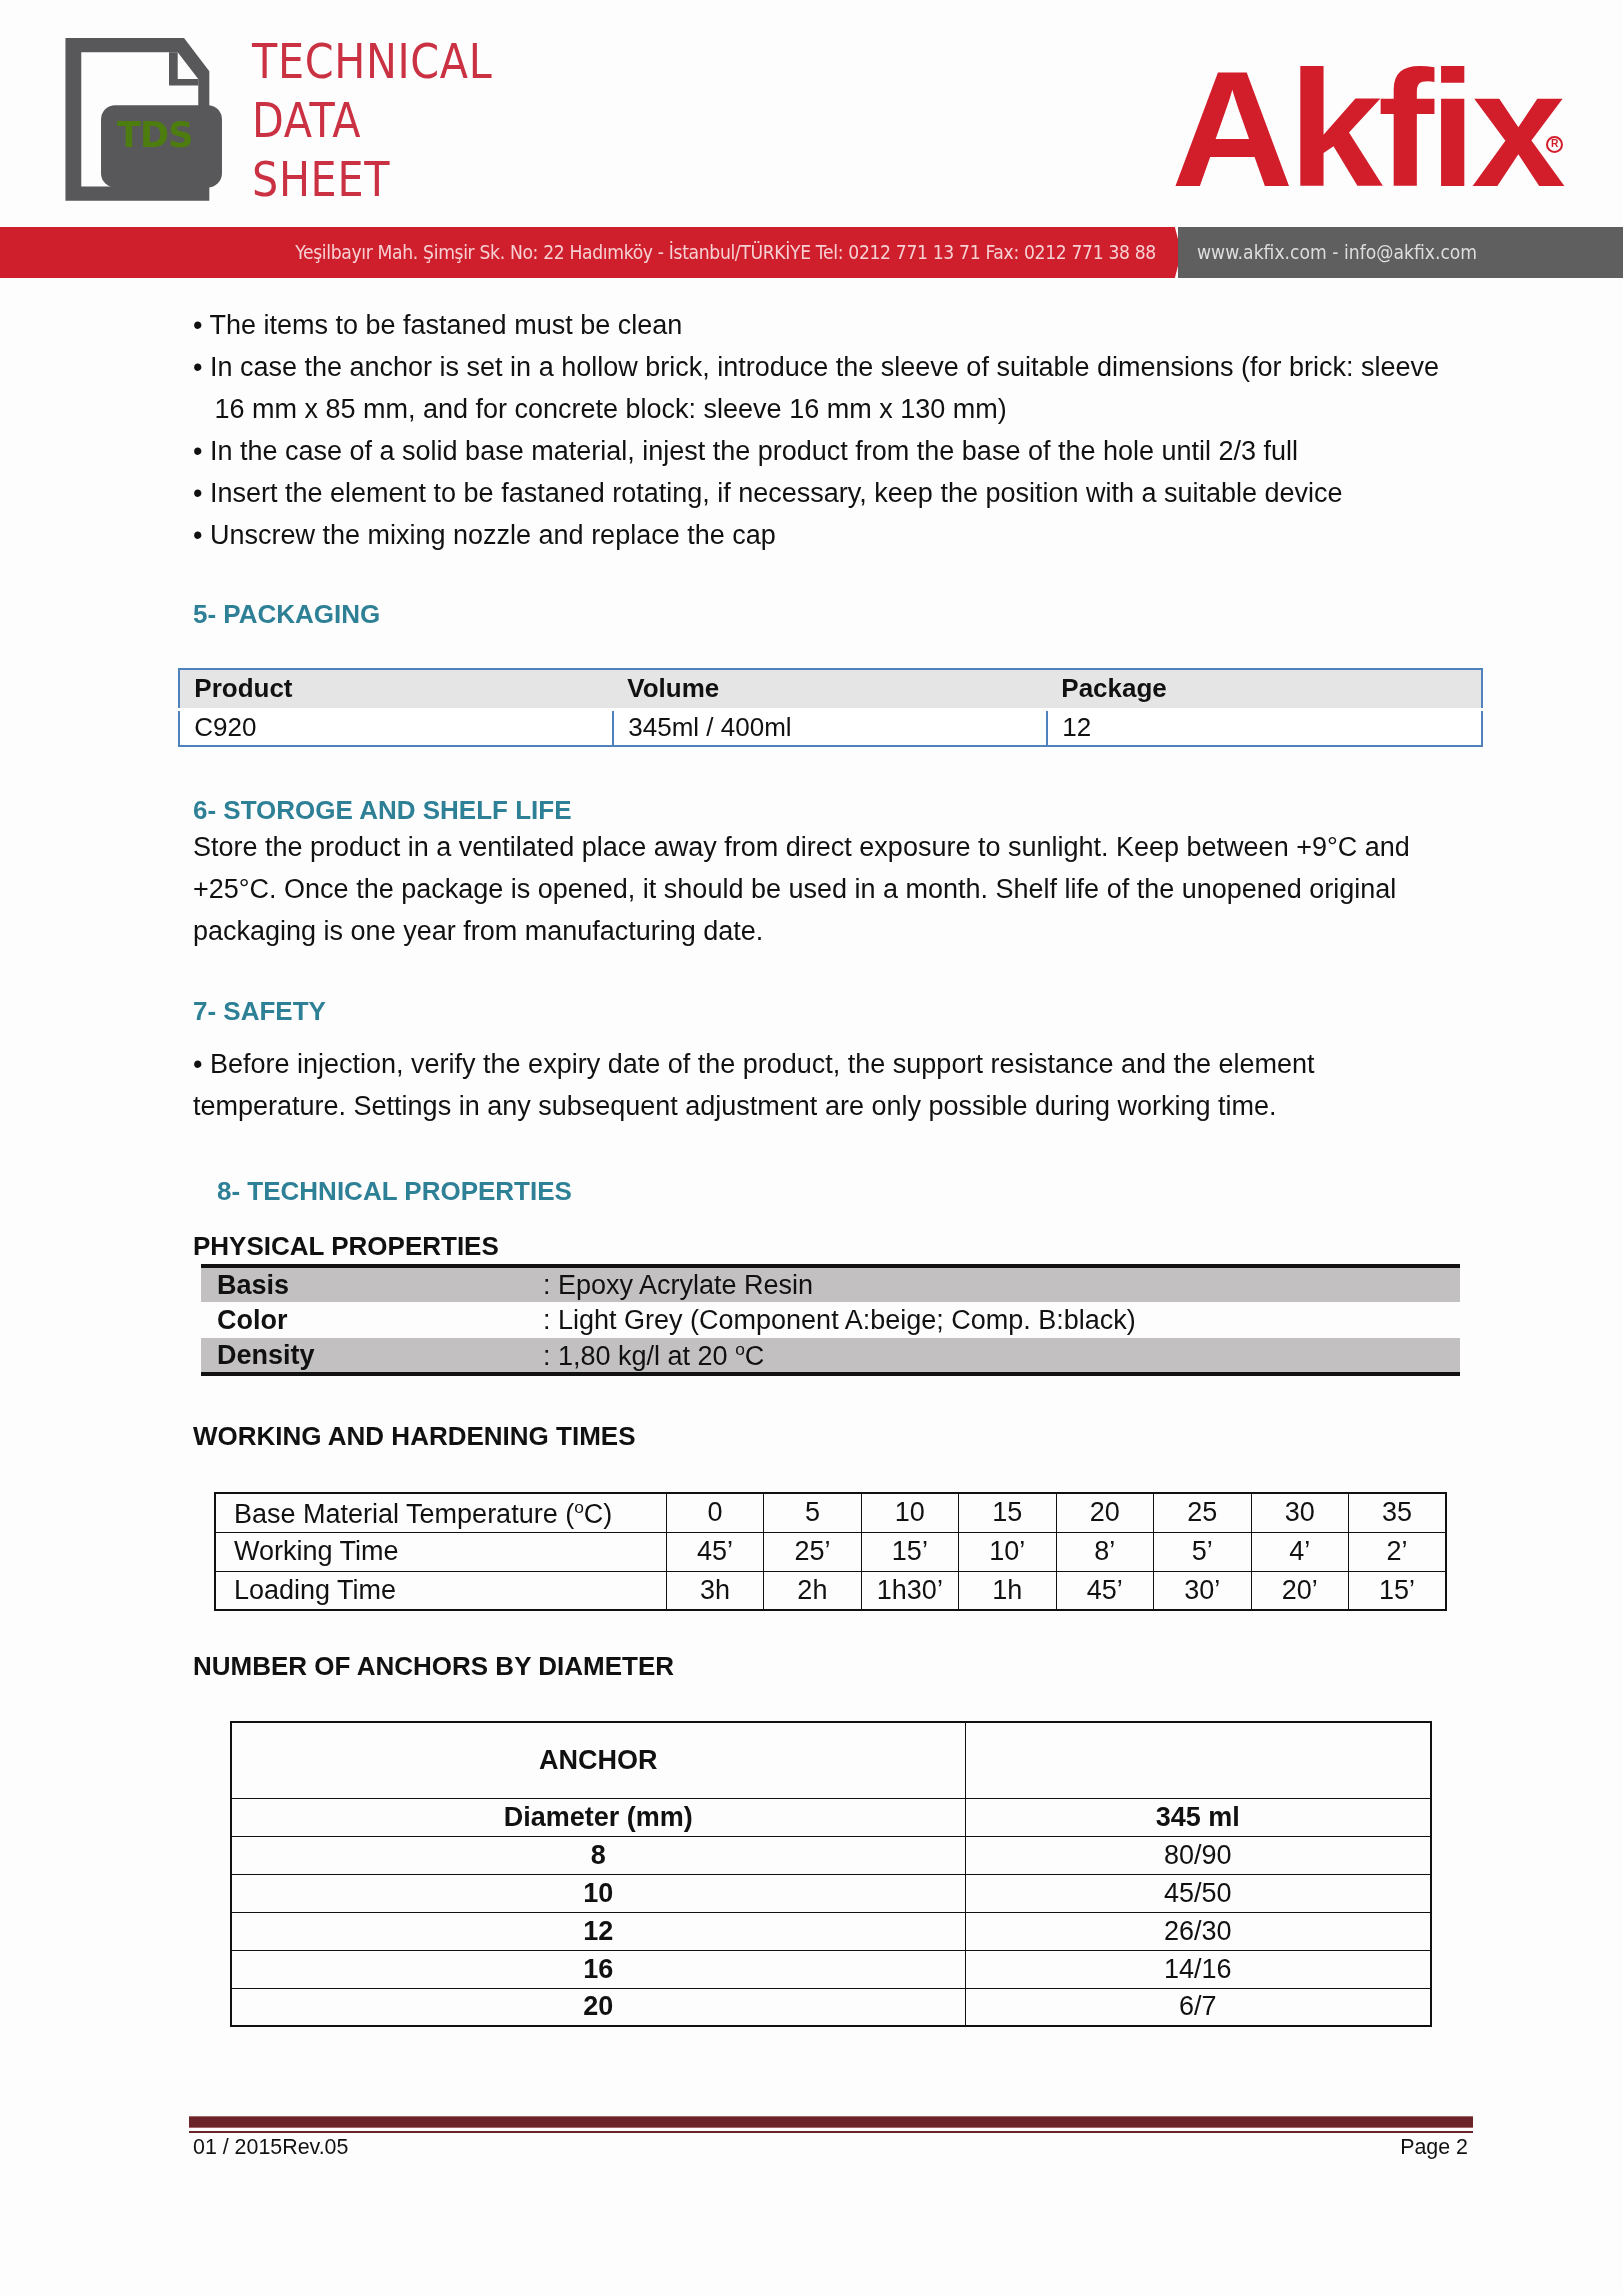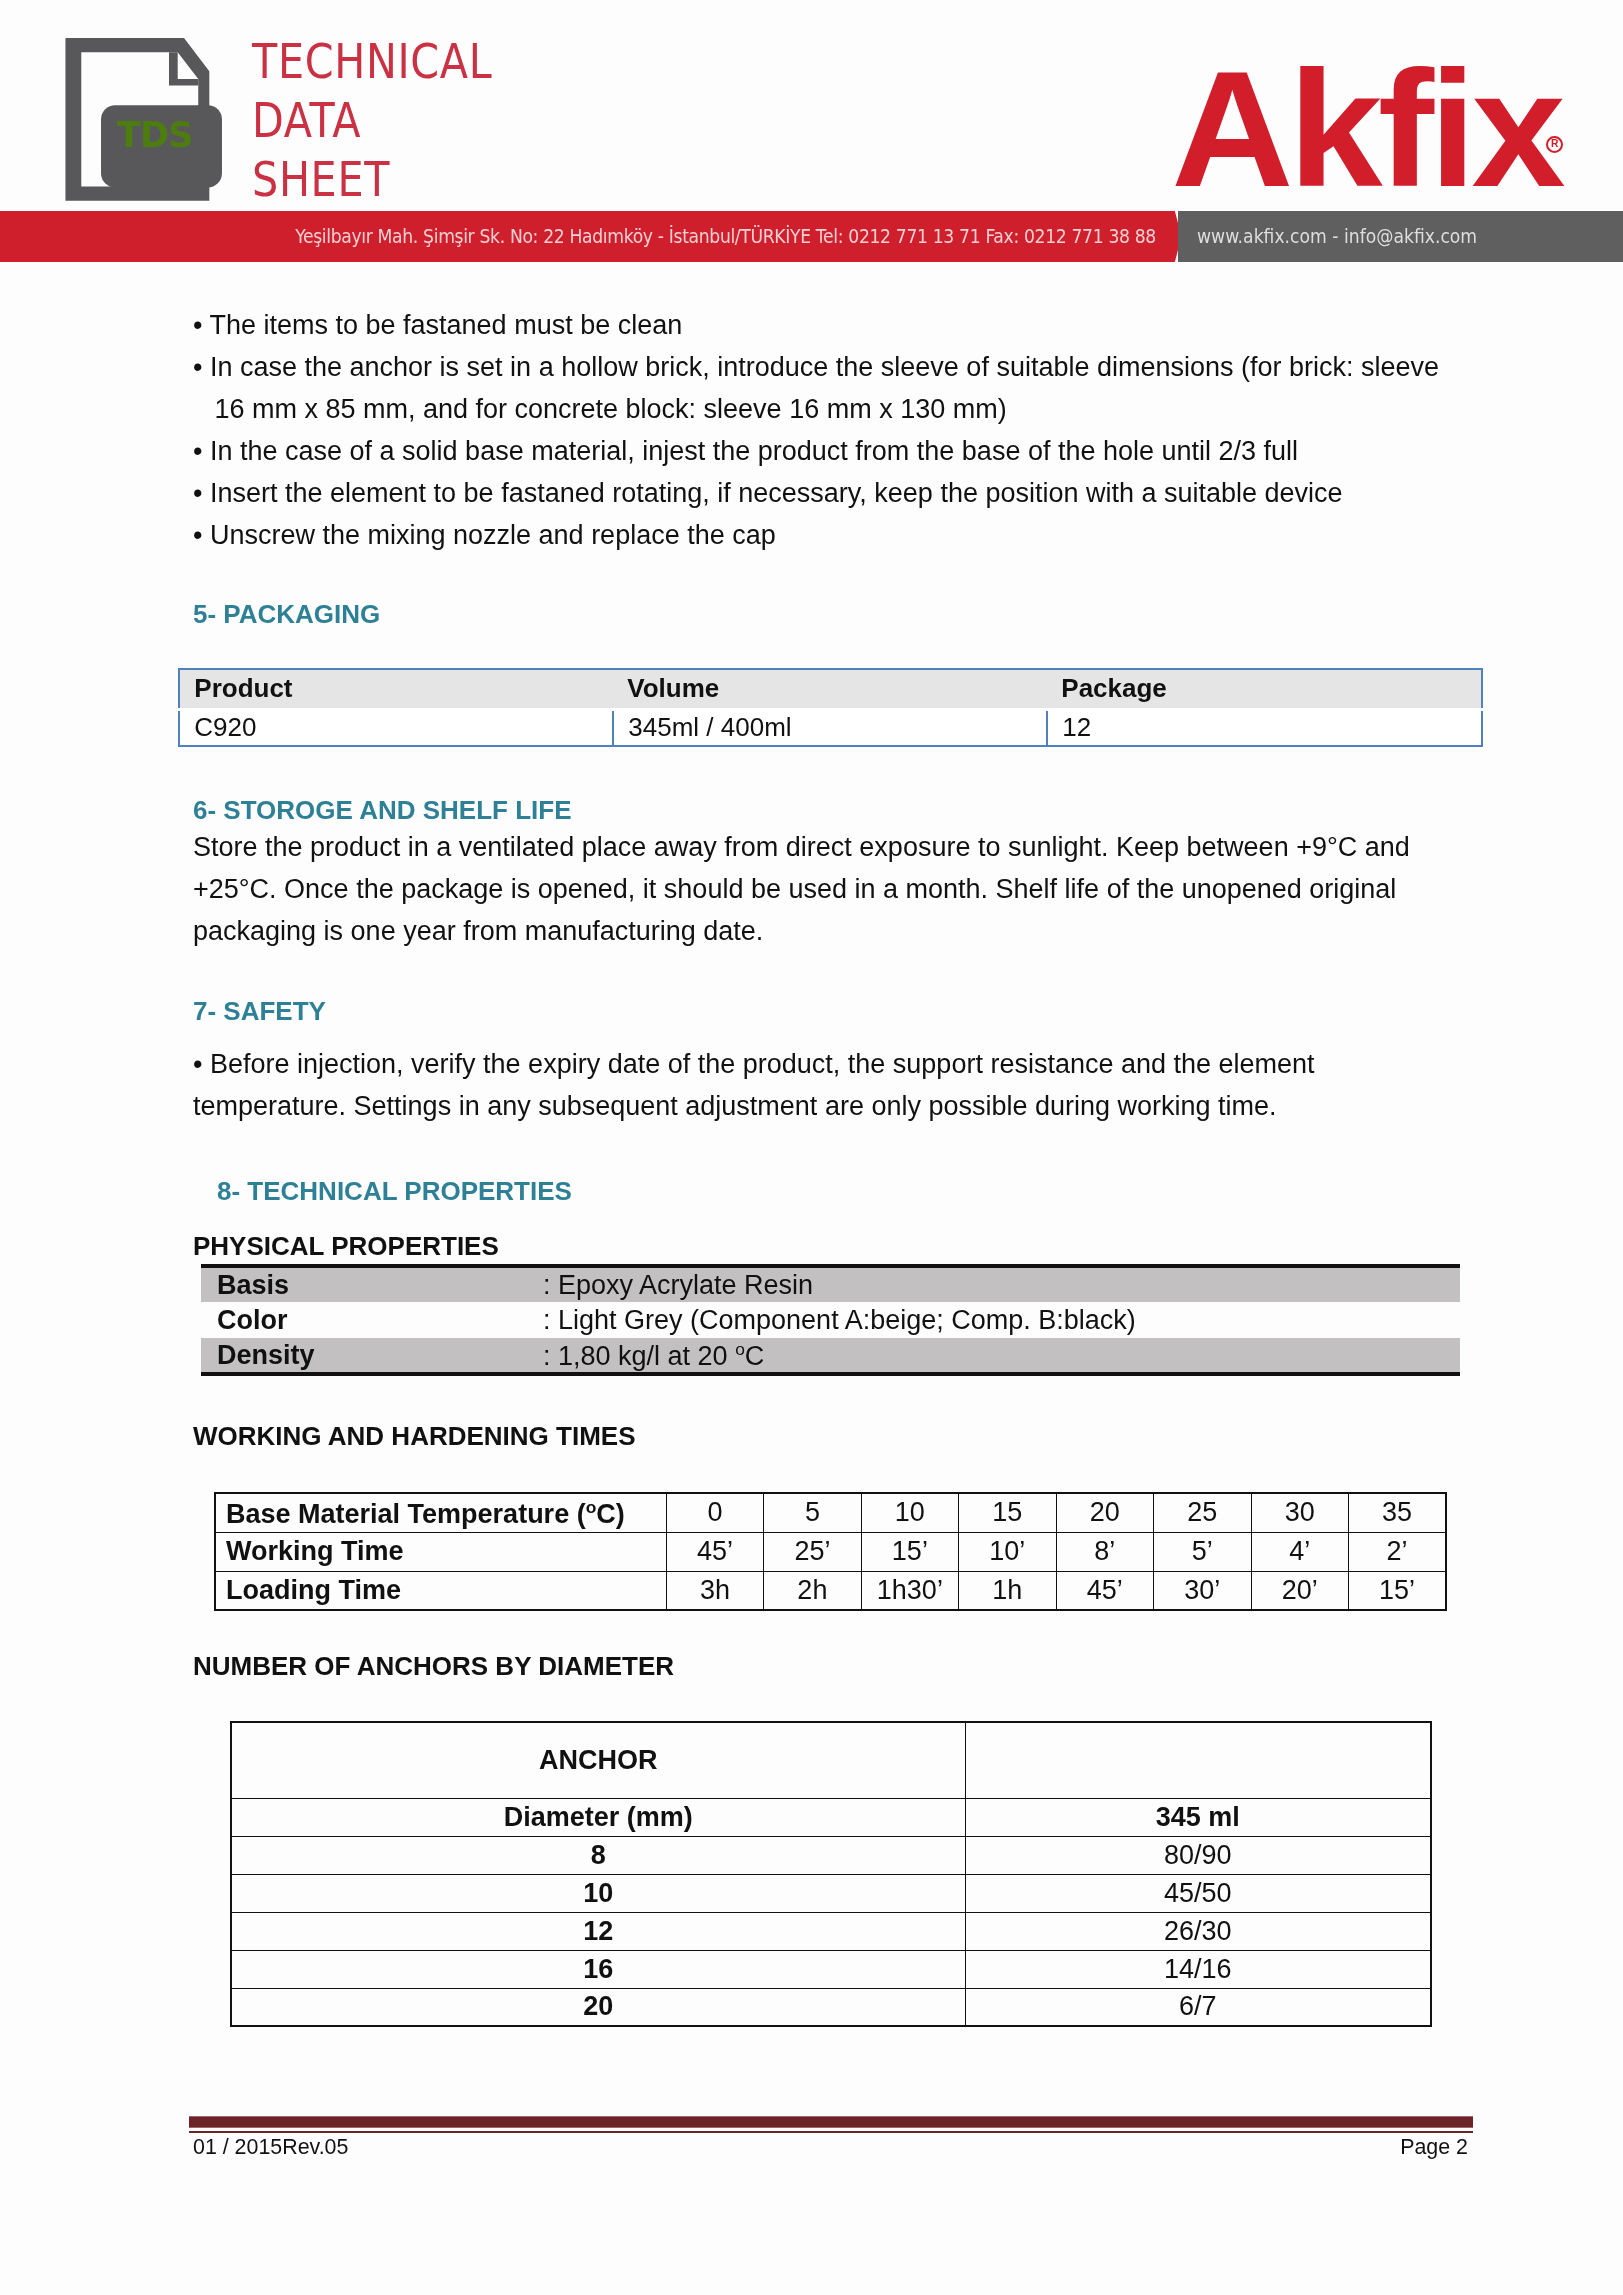--- a/index.html
+++ b/index.html
@@ -7,21 +7,21 @@
     body { position: relative; font-family: "Liberation Sans", sans-serif; color: #111; overflow: hidden; }
 
     
     .header { position: absolute; left: 0; top: 0; width: 1623px; height: 279px; background: #fdfdfd; }
     .tds-icon { position: absolute; left: 65px; top: 38px; width: 159px; height: 166px; }
     .tds-title { position: absolute; left: 252px; top: 32px; color: #c8283a; font-family: "DejaVu Sans", sans-serif; font-weight: 200; font-size: 48px; line-height: 59px; letter-spacing: 0.8px; -webkit-text-stroke: 0px; }
     .tds-title div { font-weight: normal; transform: scaleX(0.86); transform-origin: left; color: #c8283a; opacity: 0.95; }
     .brand-logo { position: absolute; left: 1175px; top: 49px; color: #d21d2b; font-family: "Liberation Sans", sans-serif; font-weight: bold; font-size: 166px; line-height: 159px; letter-spacing: -4.8px; transform: scaleX(1.02); }
     .brand-reg { position: absolute; left: 1455px; top: 133px; width: 17.4px; height: 17.4px; border: 2.4px solid #d21d2b; border-radius: 50%; color: #d21d2b; font-size: 10.3px; font-weight: bold; text-align: center; line-height: 12.7px; }
 
-    .contact-bar { position: absolute; left: 0; top: 211px; width: 1623px; height: 51px; }
+    .contact-bar { position: absolute; left: 0; top: 227px; width: 1623px; height: 51px; }
     .contact-red { position: absolute; left: 0; top: 0; width: 1172px; height: 51px; background: #cf1f2c; }
     .contact-red span { position: absolute; right: 16px; top: 12.7px; color: #f6d0d3; font-size: 20px; font-family: "DejaVu Sans", sans-serif; letter-spacing: -0.4px; transform: scaleX(0.86); transform-origin: right; white-space: nowrap; }
     .contact-arrow { position: absolute; left: 1172px; top: 0; width: 9.5px; height: 51px; background: #cf1f2c; clip-path: polygon(0 0, 30% 0, 100% 50%, 30% 100%, 0 100%); }
     .contact-grey { position: absolute; left: 1178px; top: 0; width: 445px; height: 51px; background: #5f5f5f; }
     .contact-grey span { position: absolute; left: 19px; top: 12.7px; color: #dedede; font-size: 20px; font-family: "DejaVu Sans", sans-serif; transform: scaleX(0.86); transform-origin: left; white-space: nowrap; }
 
     
     .content { position: absolute; left: 193px; top: 301px; width: 1284px; }
     .bullet-line { font-size: 27px; line-height: 42px; white-space: nowrap; }
     .bullet-line .indent { padding-left: 21.4px; }
@@ -36,21 +36,21 @@
 
     .phys-table { position: absolute; left: 201px; top: 1264px; width: 1259px; border-collapse: collapse; border-top: 4px solid #111; border-bottom: 4px solid #111; }
     .phys-table td { font-size: 27px; height: 36px; padding: 0 16px; }
     .phys-table tr.shade td { background: #c2c0c1; }
     .phys-table td.label { font-weight: bold; width: 342px; }
     .phys-table td.value { padding-left: 0; }
     sup.deg { font-size: 17.4px; vertical-align: 9.5px; }
 
     .work-table { position: absolute; left: 214px; top: 1492px; width: 1233px; border-collapse: collapse; border: 2.4px solid #111; }
     .work-table td { border: 1.6px solid #111; font-size: 27px; height: 39px; text-align: center; }
-    .work-table td.label { text-align: left; font-weight: bold; padding-left: 10px; width: 449px; }
+    .work-table td.label { text-align: left; font-weight: normal; padding-left: 18px; width: 449px; }
     .work-table td.val { width: 97px; }
 
     .anchor-table { position: absolute; left: 230px; top: 1721px; width: 1202px; border-collapse: collapse; border: 2.4px solid #111; }
     .anchor-table td { border: 1.6px solid #111; font-size: 27px; text-align: center; height: 38px; }
     .anchor-table tr.top td { height: 76px; }
     .anchor-table td.left { width: 734px; font-weight: bold; }
     .anchor-table td.bold { font-weight: bold; }
 
     
     .footer-rule { position: absolute; left: 189px; top: 2116px; width: 1284px; height: 12px; background: #6b2528; border-top: 1.6px solid #a0686a; border-bottom: 1.6px solid #a0686a; }

